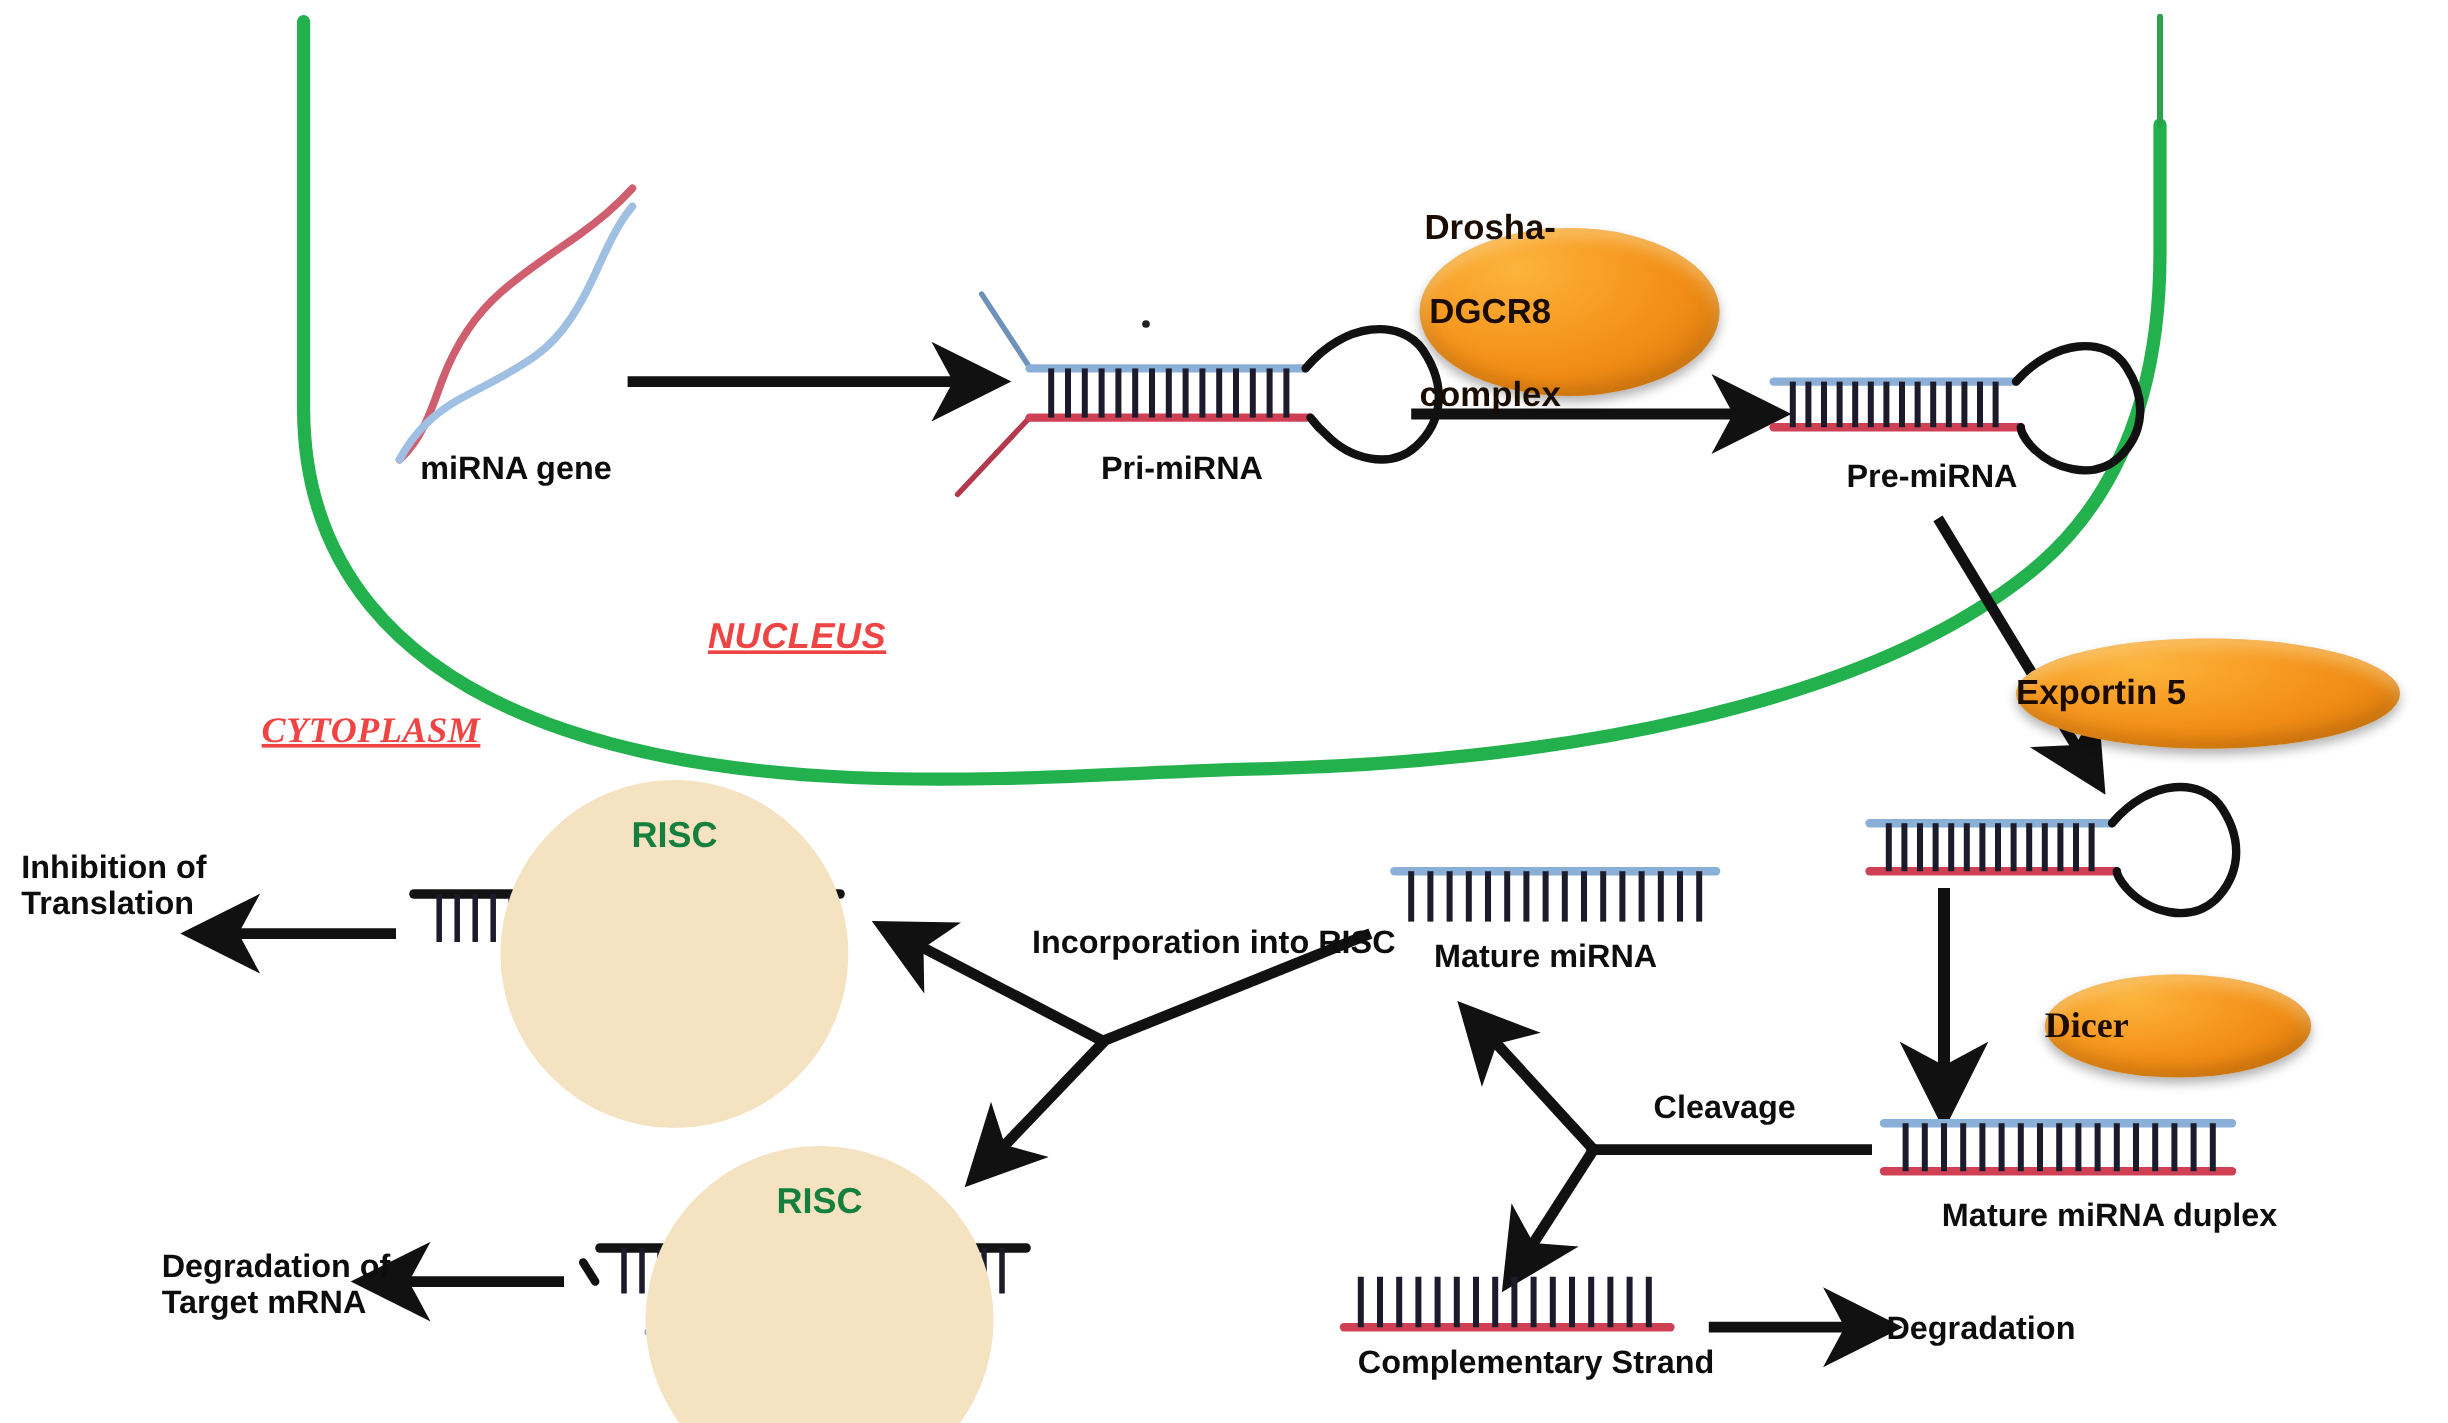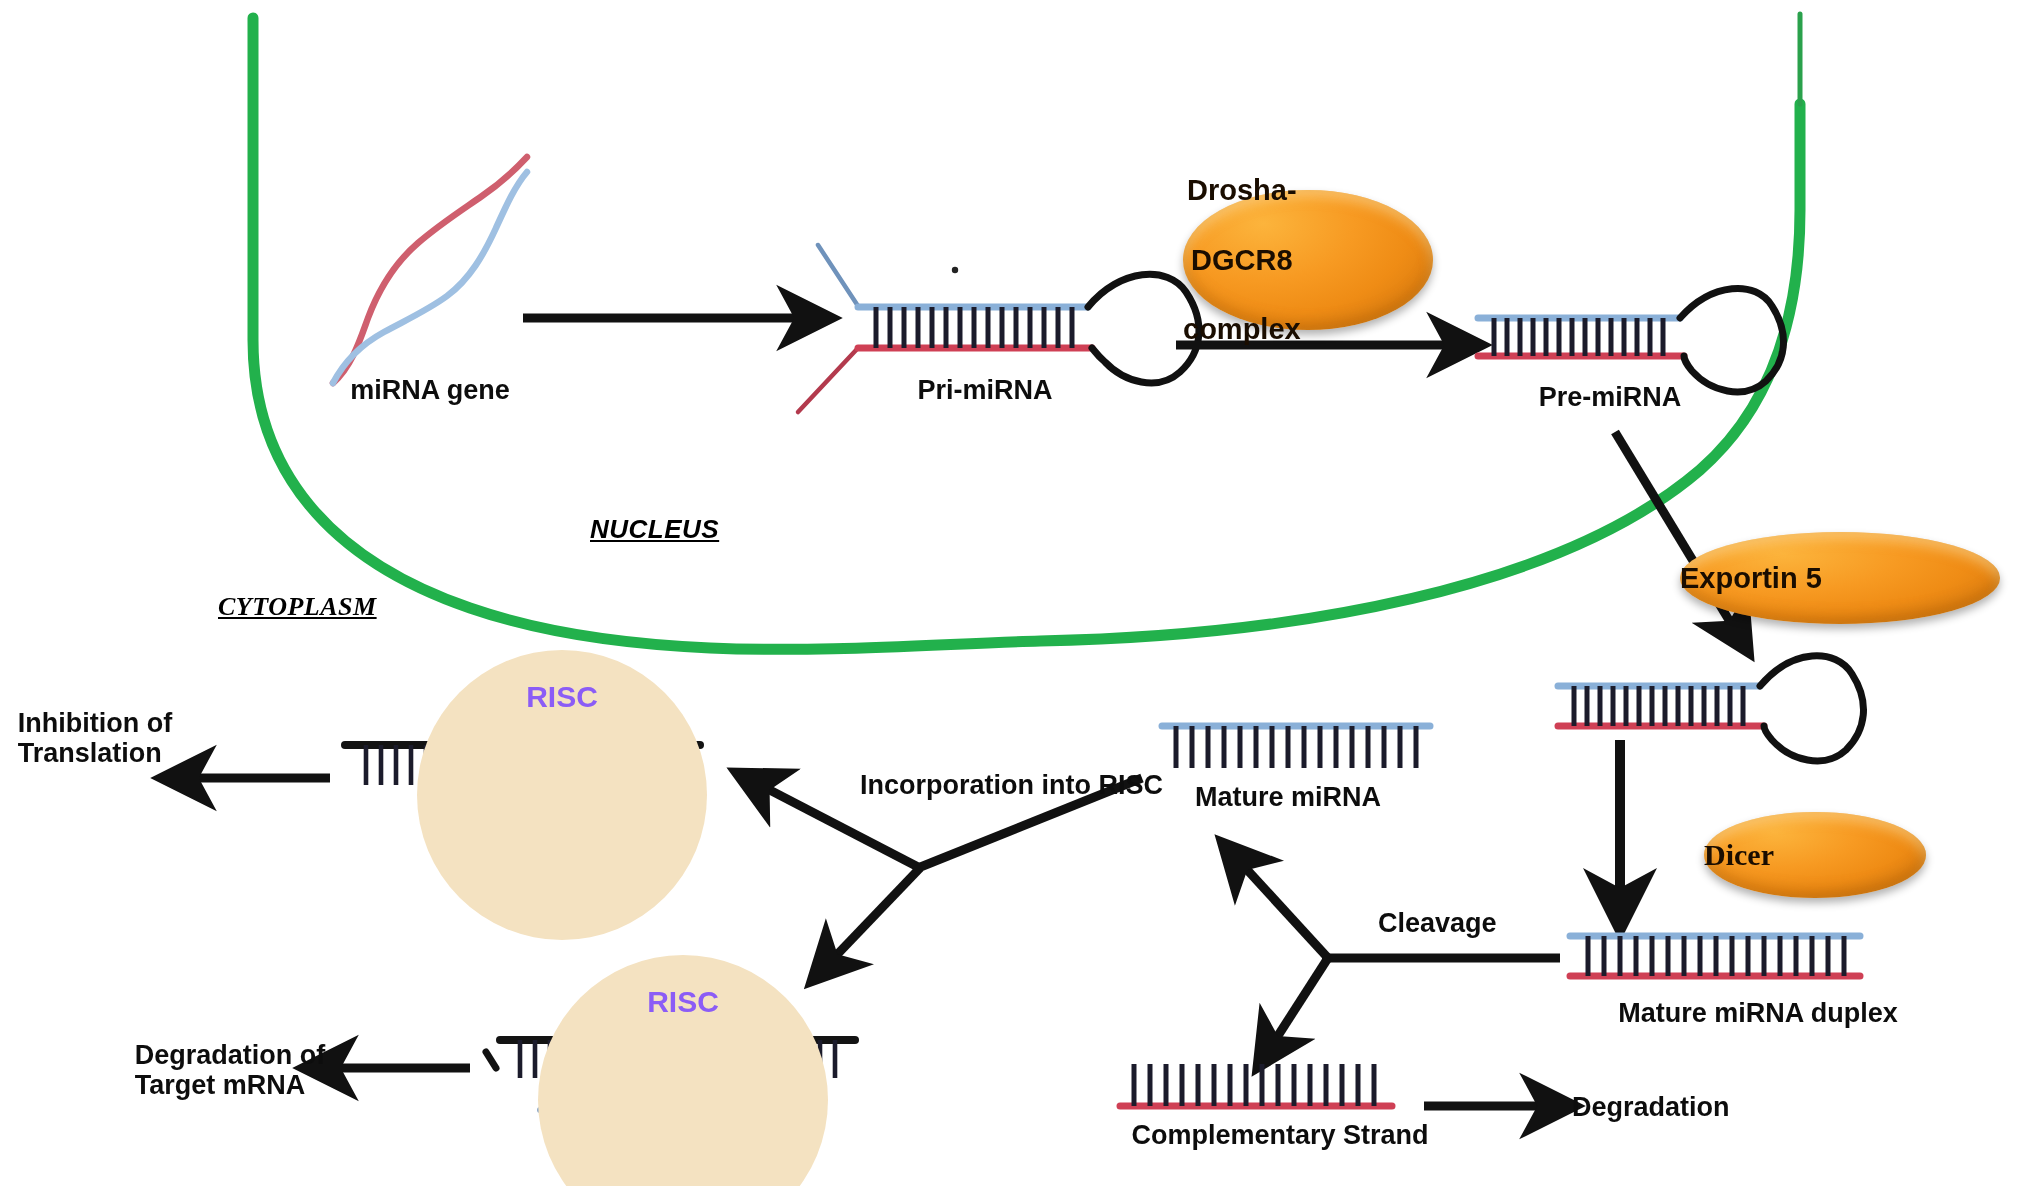--- a/index.html
+++ b/index.html
@@ -1,29 +1,29 @@
 <!DOCTYPE html>
 <html><head>
 <meta charset="utf-8">
 <style>
   html,body{margin:0;padding:0;background:#ffffff;}
   body{font-family:"Liberation Sans",sans-serif;}
   #stage{position:relative;width:2040px;height:1186px;background:#fff;overflow:hidden;}
   #stage svg.layer{position:absolute;left:0;top:0;width:2040px;height:1186px;overflow:visible;}
   .lbl{position:absolute;font-family:"Liberation Sans",sans-serif;font-weight:bold;color:#0d0d0d;white-space:nowrap;line-height:1.12;}
   .lbl.ctr{transform:translateX(-50%);}
-  .compart{position:absolute;font-style:italic;font-weight:bold;text-decoration:underline;font-size:26px;color:#000000;letter-spacing:.5px;}
+  .compart{position:absolute;font-style:italic;font-weight:bold;text-decoration:underline;font-size:30px;color:#ef4444;letter-spacing:.5px;}
   .ell{position:absolute;border-radius:50%;
        background:radial-gradient(ellipse at 32% 24%, #fcb43c 0%, #f79a22 38%, #ef8c15 62%, #d2760d 92%);
        box-shadow:0 5px 9px rgba(0,0,0,.30), inset 0 -7px 14px rgba(150,80,0,.35), inset 0 7px 12px rgba(255,225,160,.55);
        display:flex;align-items:center;text-align:center;
        font-weight:bold;color:#1a0d00;}
   .ell span{display:block;line-height:1.2;}
   .risc{position:absolute;border-radius:50%;background:#f4e2c1;}
-  .risc-lbl{position:absolute;font-weight:bold;font-size:30px;color:#8b5cf6;transform:translateX(-50%);}
+  .risc-lbl{position:absolute;font-weight:bold;font-size:30px;color:#15803d;transform:translateX(-50%);}
 </style>
 </head>
 <body>
 
 <div id="stage">
 
   <svg class="layer" viewBox="0 0 2040 1186">
     <defs>
       <marker id="ah" markerWidth="7" markerHeight="7" refX="3.1" refY="3.5" orient="auto">
         <path d="M0,0.2 L6.6,3.5 L0,6.8 L1.7,3.5 Z" fill="#111"></path>

